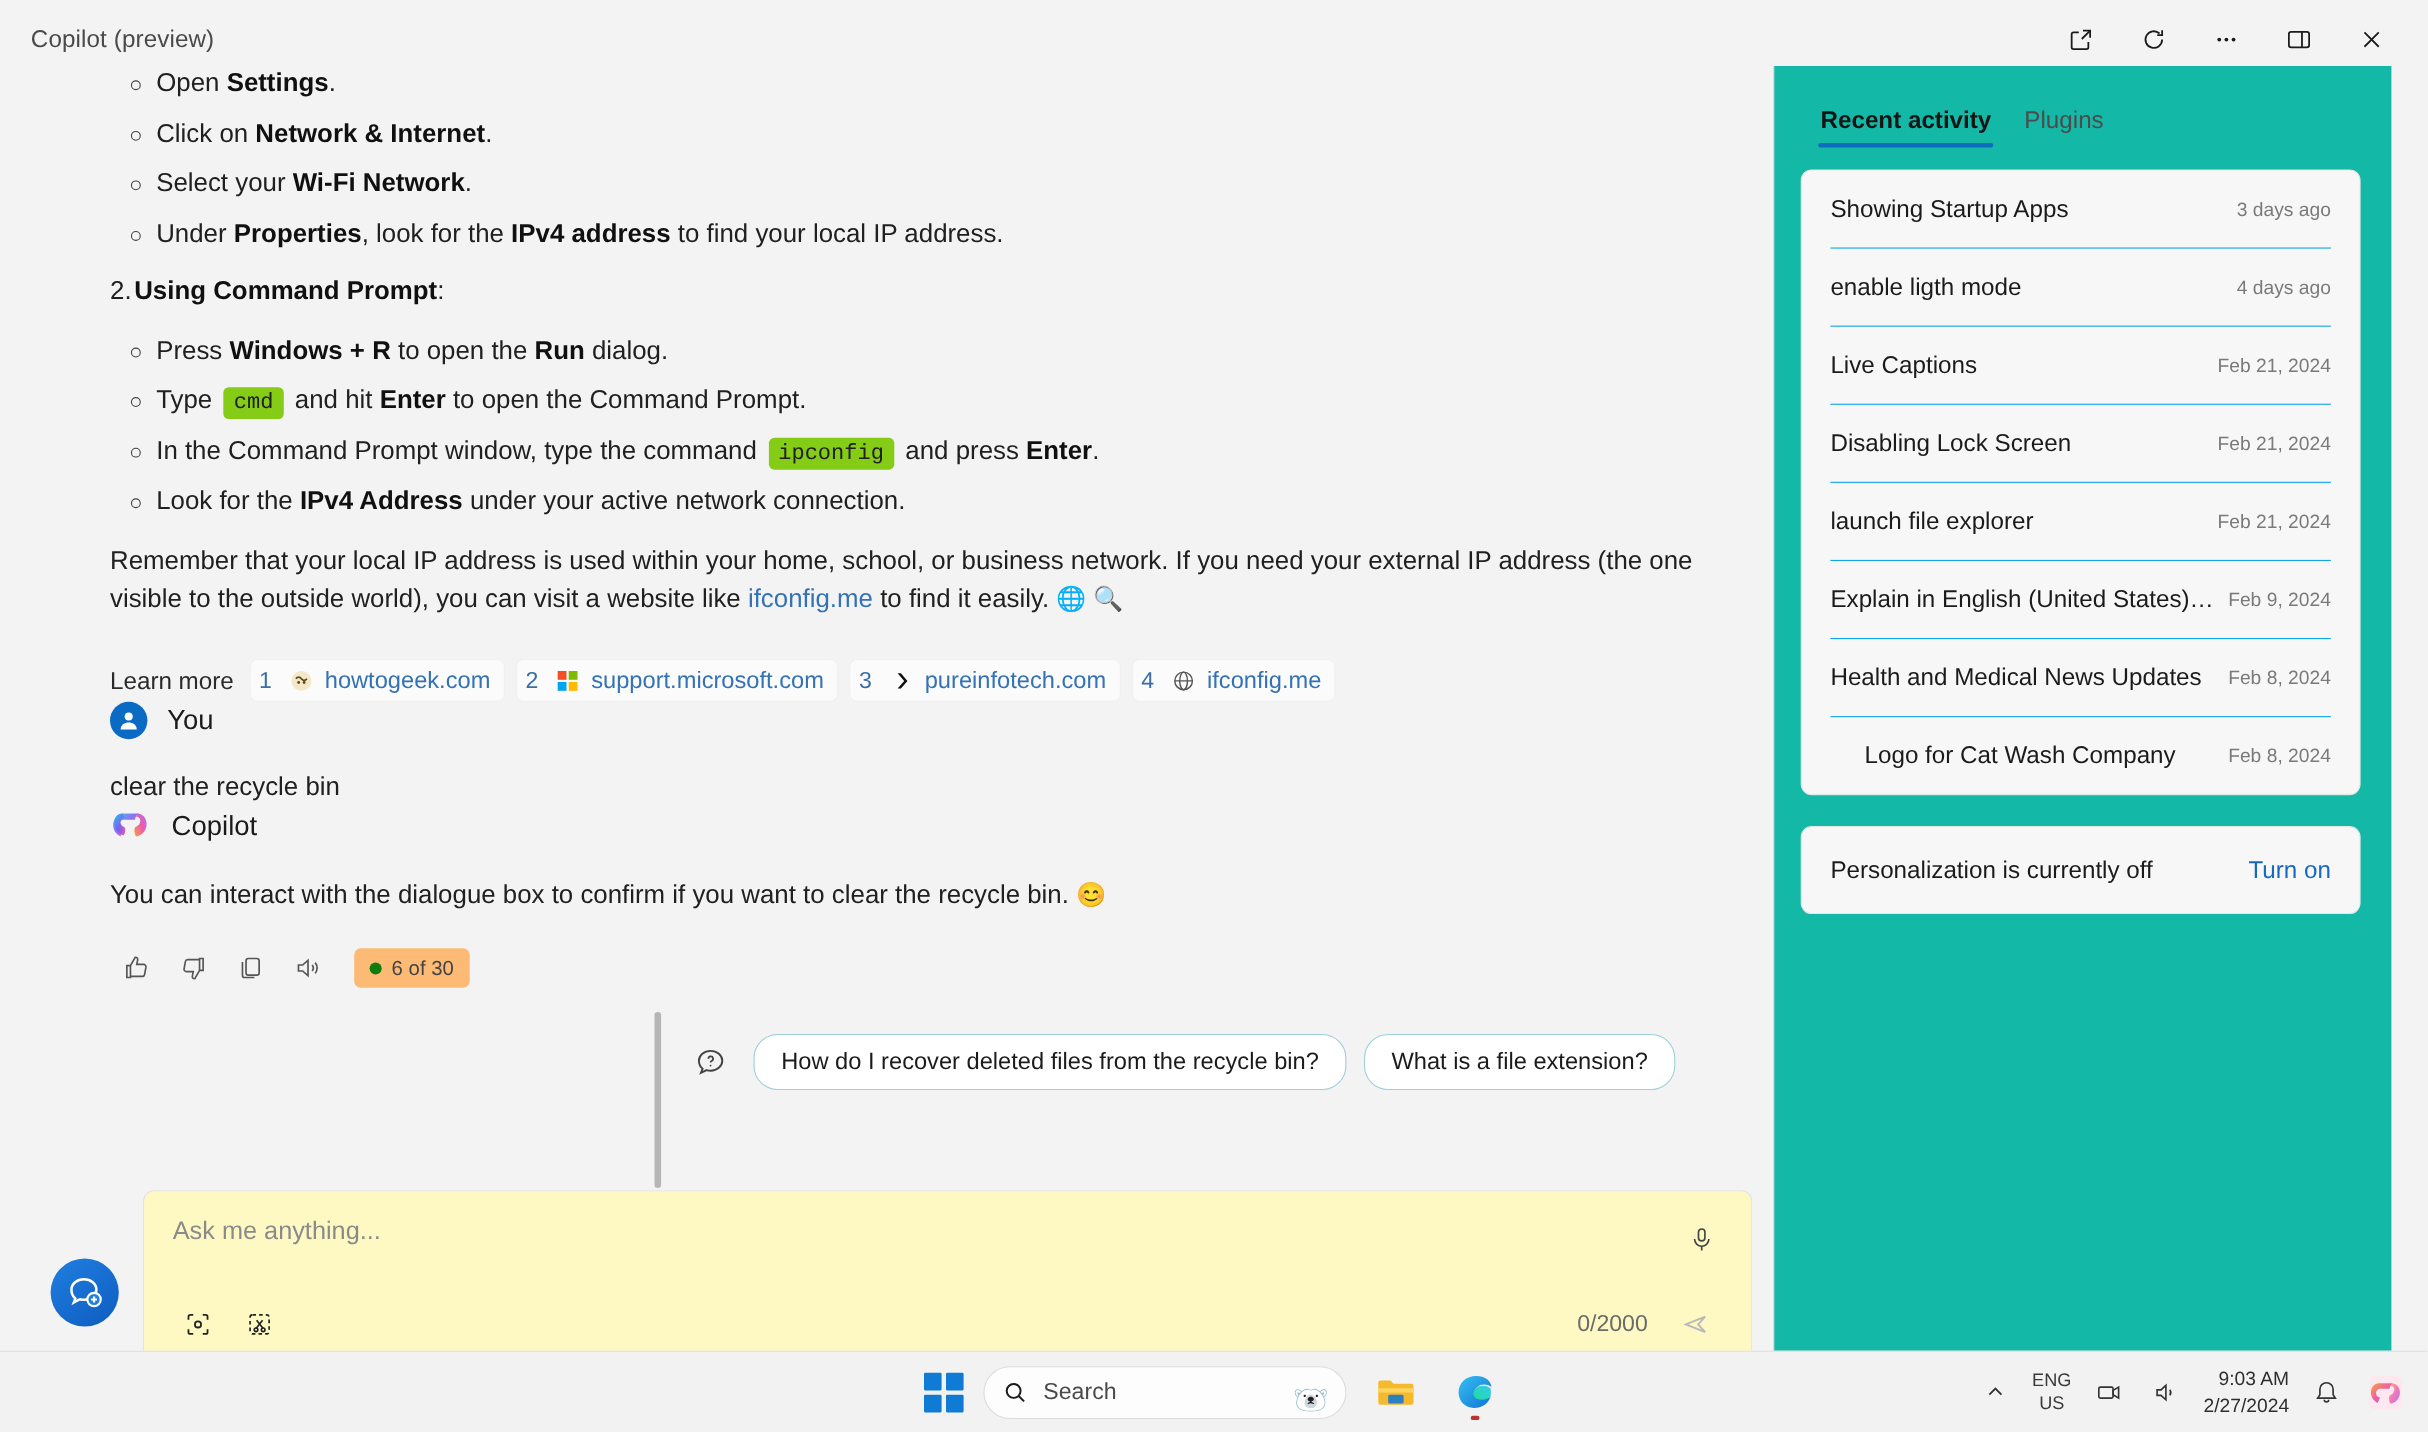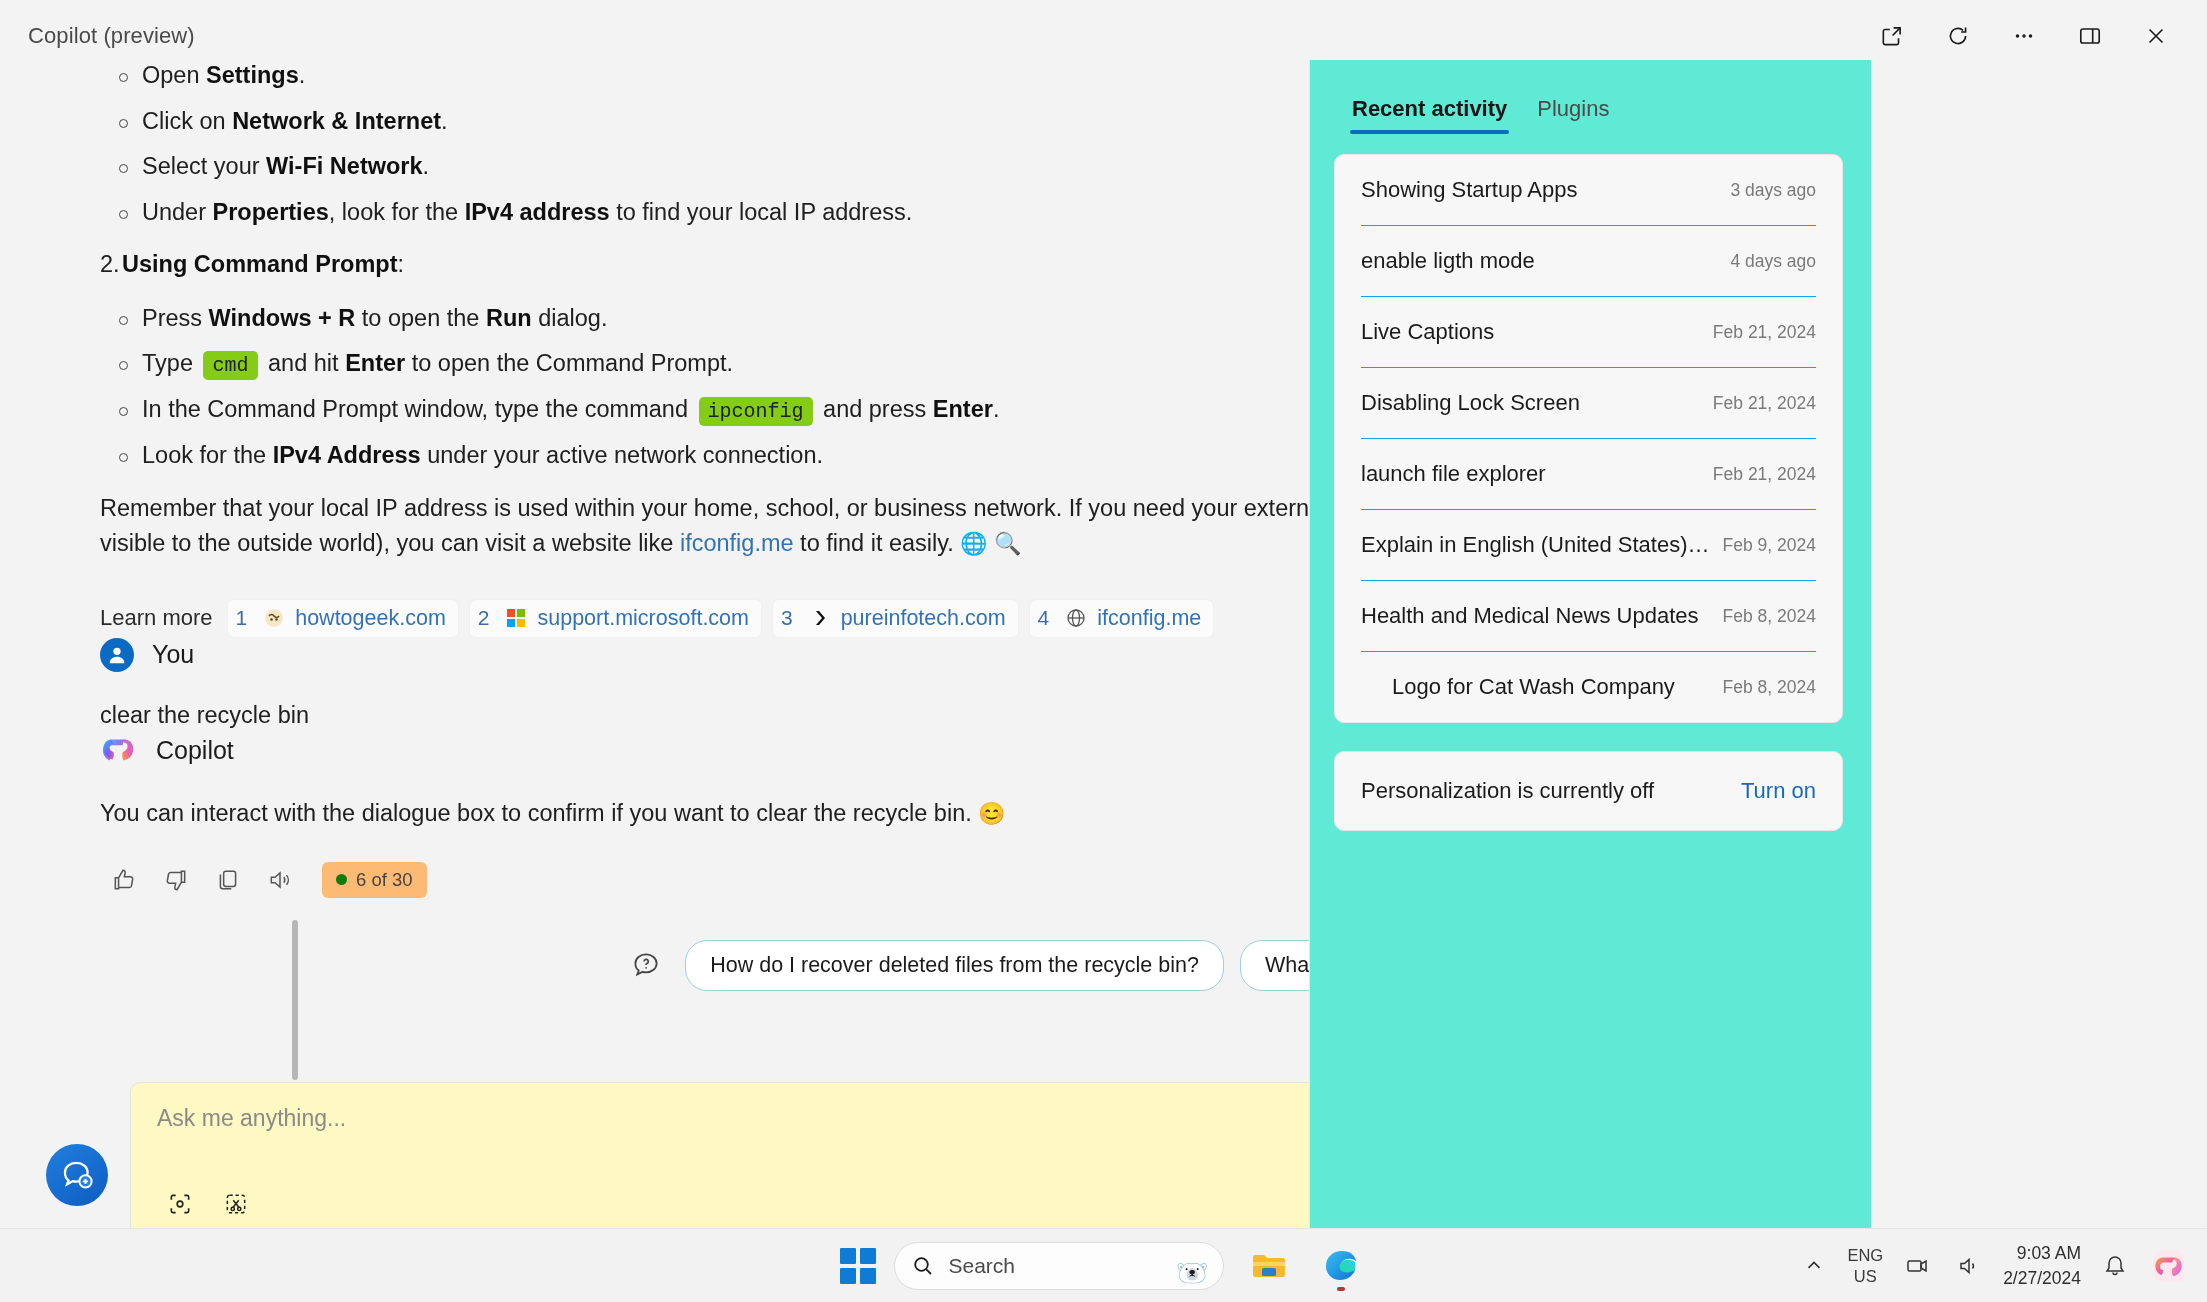--- a/index.html
+++ b/index.html
@@ -2,21 +2,21 @@
 <html><head>
 <meta charset="utf-8">
 <style>
   * { box-sizing: border-box; margin: 0; padding: 0; }
   html, body {
     width: 2207px; height: 1302px;
     font-family: "Liberation Sans", sans-serif;
     background: #f3f3f3;
     overflow: hidden;
   }
-  .app { position: relative; width: 1871px; height: 1302px; background: #f3f3f3; }
+  .app { position: relative; width: 2174px; height: 1302px; background: #f3f3f3; }
 
   
   .titlebar {
     position: absolute; top: 0; left: 0; width: 2207px; height: 72px;
     display: flex; align-items: center; background: #f3f3f3;
   }
   .titlebar .title {
     margin-left: 28px; font-size: 22px; color: #4a4a4a; letter-spacing: .1px;
   }
   .titlebar .tb-actions {
@@ -154,21 +154,21 @@
     position: absolute; right: 8px; top: 60px; width: 8px; height: 1168px;
   }
   .scrollbar-thumb {
     position: absolute; left: 1px; top: 860px; width: 6px; height: 160px;
     background: #b6b6b6; border-radius: 4px; cursor: pointer;
   }
 
   
   .sidebar {
     position: absolute; top: 60px; right: 0; width: 562px; height: 1168px;
-    background: #5eead4; border-left: 1px solid #e8e8e8;
+    background: #14b8a6; border-left: 1px solid #e8e8e8;
     padding: 28px 28px 0 24px;
   }
   .tabs { display: flex; align-items: center; gap: 6px; padding-left: 8px; }
   .tab {
     position: relative; padding: 8px 14px 16px 10px; font-size: 22px; color: #4b4b4b; cursor: pointer;
   }
   .tab.active { color: #151515; font-weight: 700; }
   .tab.active::after {
     content: ""; position: absolute; left: 8px; right: 12px; bottom: 4px;
     height: 4px; border-radius: 3px; background: #0f6cbd;

